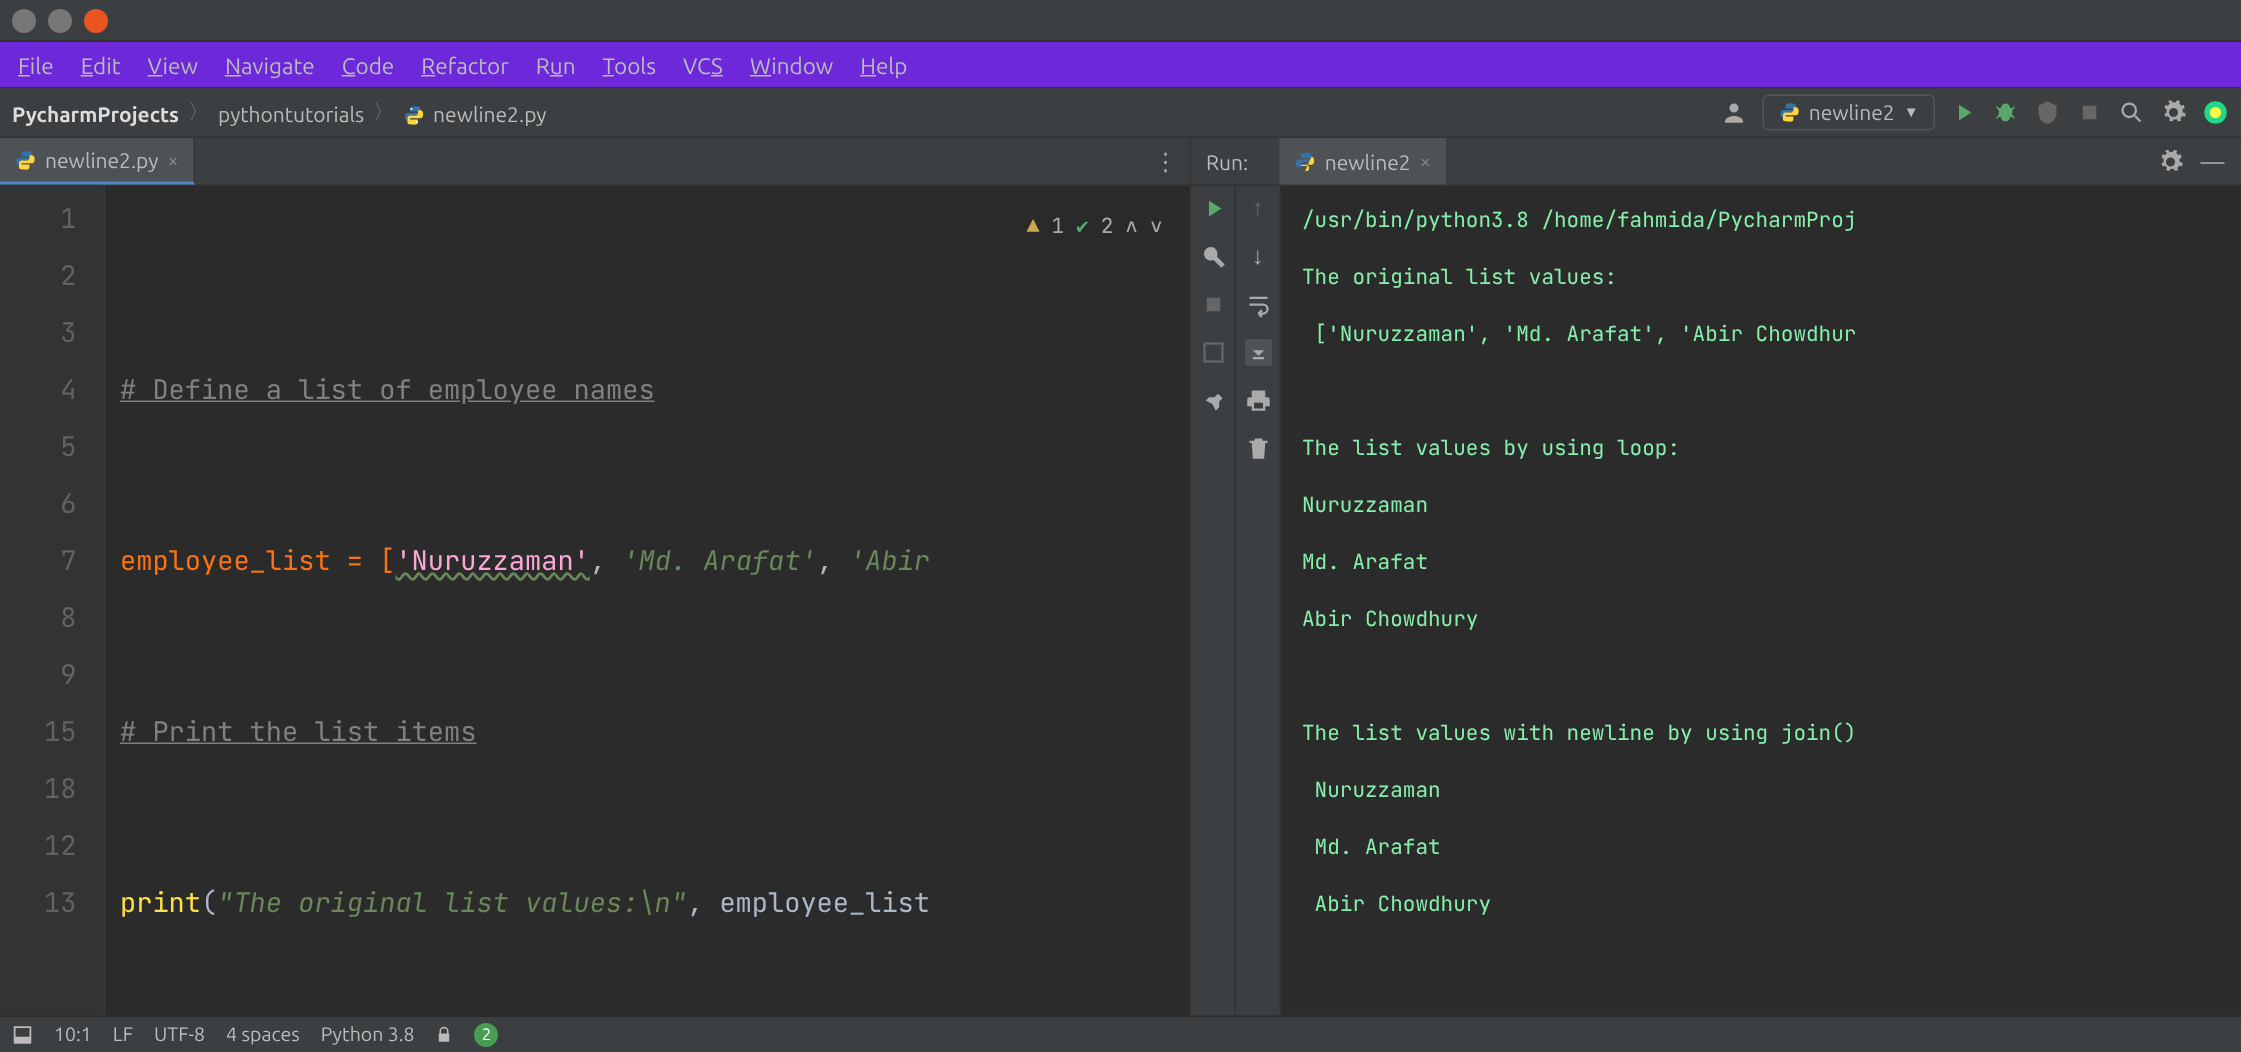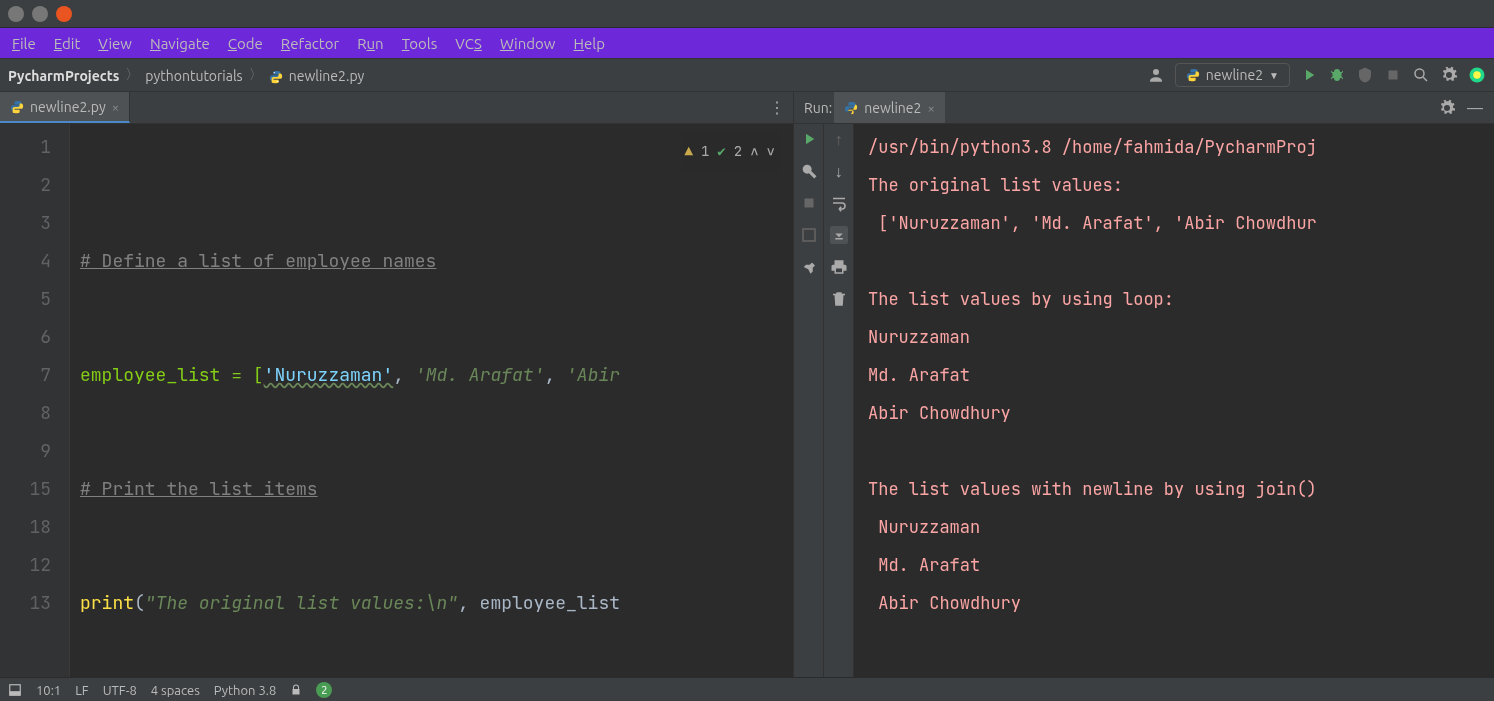--- a/index.html
+++ b/index.html
@@ -142,28 +142,28 @@
   font-size: 14px;
   color: #aaa;
   background: rgba(43,43,43,0.8);
   padding: 2px 4px;
 }
 .tri-warn { color:#c9a94b; }
 .chk-ok { color:#59a869; }
 .tok-comment { color:#808080;text-decoration:underline; }
 .tok-str { color:#6a8759;font-style:italic; }
 .tok-fn { color:#fde047; }
-.tok-id { color:#84cc16; }
-.tok-typo { color:#7dd3fc; text-decoration: underline wavy #6a8759; }
+.tok-id { color:#f97316; }
+.tok-typo { color:#f9a8d4; text-decoration: underline wavy #6a8759; }
 .run-header {
   height:32px;
   display:flex;
   align-items:center;
   padding:0 10px;
-  gap:2px;
+  gap:21px;
   border-bottom:1px solid #323232;
 }
 .run-label { font-size:14px; color:#bbb; }
 .run-tab {
   background:#4e5254;
   display:flex;
   align-items:center;
   height:100%;
   padding:0 10px;
   gap:6px;
@@ -180,23 +180,23 @@
   padding:6px 0;
   gap:14px;
   border-right:1px solid #323232;
 }
 .rg-icon { width:18px; height:18px; color:#aaa; display:flex; align-items:center; justify-content:center; cursor:pointer; }
 .rg-icon.green { color:#59a869; }
 .console {
   flex:1;
   background:#2b2b2b;
   font-family:"JetBrains Mono","Consolas",monospace;
-  font-size:17px;
+  font-size:14px;
   line-height:38px;
-  color:#fca5a5;
+  color:#86efac;
   padding:4px 14px;
   white-space:pre;
   overflow:hidden;
 }
 .statusbar {
   height:24px;
   background:#3c3f41;
   border-top:1px solid #2b2b2b;
   display:flex;
   align-items:center;

